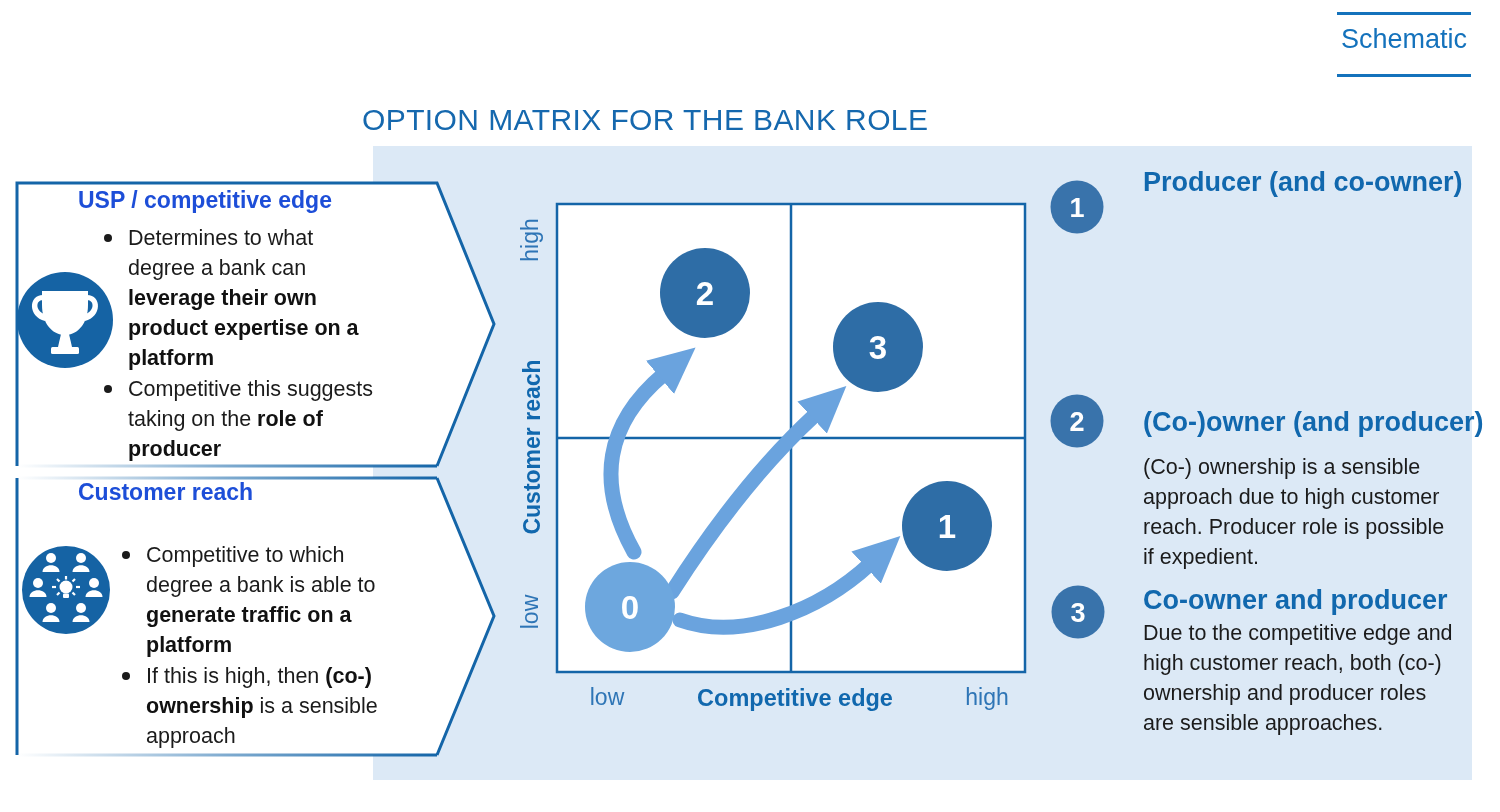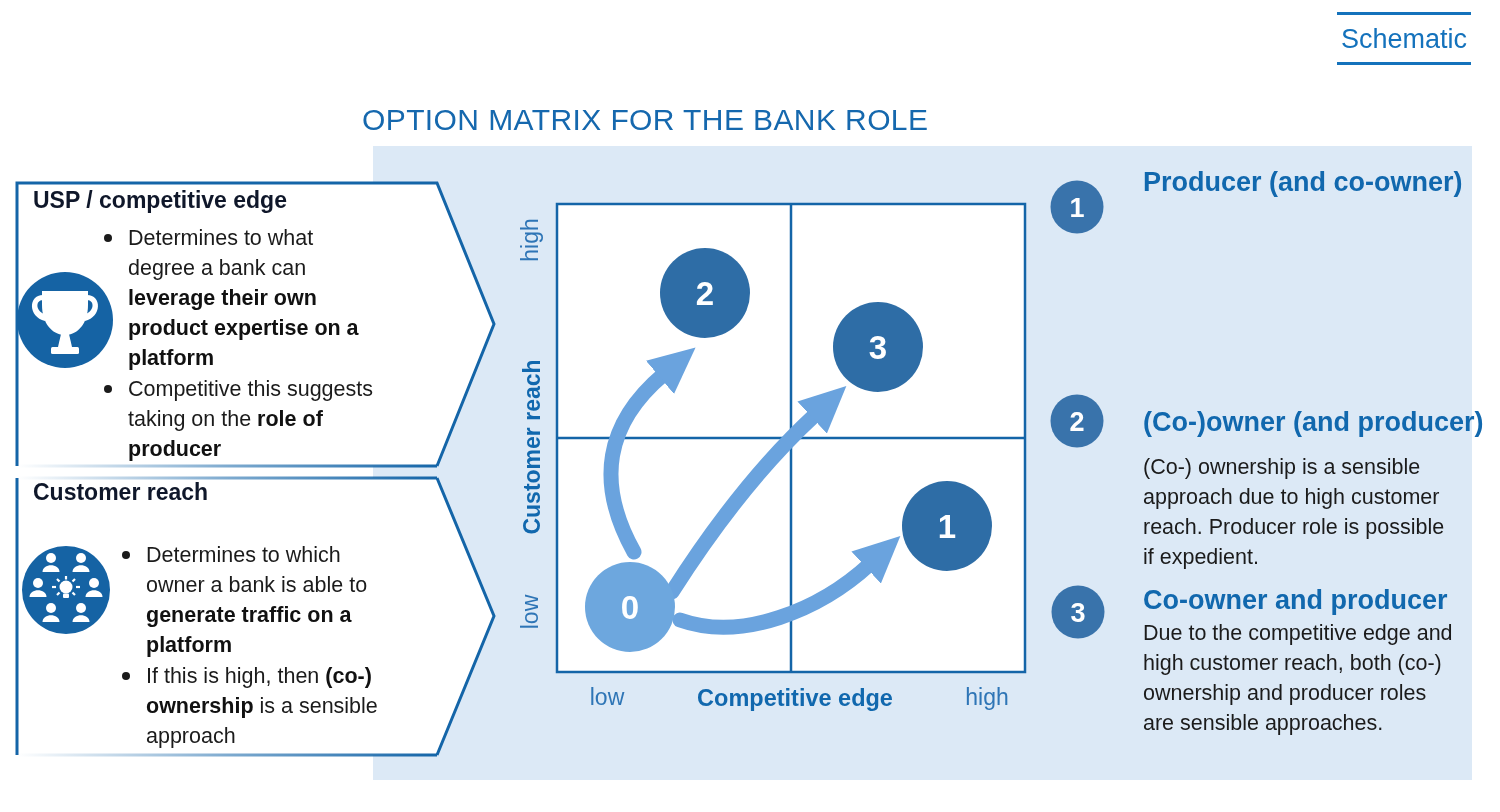--- a/index.html
+++ b/index.html
@@ -2,24 +2,24 @@
 <html><head>
 <meta charset="utf-8">
 <style>
   html,body{margin:0;padding:0;background:#ffffff;}
   .page{position:relative;width:1500px;height:812px;overflow:hidden;
         font-family:"Liberation Sans",sans-serif;background:#ffffff;}
   .panel{position:absolute;left:373px;top:146px;width:1099px;height:634px;background:#dce9f6;}
   .title{position:absolute;left:362px;top:103px;margin:0;font-size:30px;font-weight:400;
          letter-spacing:0.4px;color:#1568ae;white-space:nowrap;}
   .schematic{position:absolute;left:1337px;top:12px;width:134px;text-align:center;
-             color:#1472bc;font-size:27px;padding:9px 0 7px 0;
+             color:#1472bc;font-size:27px;padding:9px 0 19px 0;
              border-top:3px solid #1472bc;border-bottom:3px solid #1472bc;}
   svg.canvas{position:absolute;left:0;top:0;}
-  .co-head{position:absolute;font-size:23px;font-weight:bold;color:#0f172a;white-space:nowrap;}
+  .co-head{position:absolute;font-size:23px;font-weight:bold;color:#1d4ed8;white-space:nowrap;margin-left:45px;}
   .h1{left:33px;top:187px;} .h2{left:33px;top:479px;}
   .bullets{position:absolute;width:284px;}
   .bullets1{left:104px;top:223px;} .bullets2{left:122px;top:540px;}
   .bullet{display:flex;align-items:flex-start;margin:0 0 1px 0;}
   .dot{flex:none;width:8px;height:8px;border-radius:50%;background:#1b1b1b;margin:11px 16px 0 0;}
   .btext{width:254px;font-size:21.5px;line-height:30px;color:#1b1b1b;}
   .btext b{font-weight:bold;color:#111;}
   .note{position:absolute;left:1143px;width:328px;}
   .n1{top:167px;} .n2{top:407px;} .n3{top:585px;}
   .note-head{font-size:27px;font-weight:bold;color:#1168ae;margin:0 0 2px 0;white-space:nowrap;}
@@ -170,21 +170,21 @@
       <div class="bullet">
         <span class="dot"></span>
         <div class="btext"><span>Competitive this suggests taking on the </span><b>role of producer</b></div>
       </div>
     </div>
 
   <div class="co-head h2">Customer reach</div>
   <div class="bullets bullets2">
       <div class="bullet">
         <span class="dot"></span>
-        <div class="btext"><span>Determines to which owner a bank is able to </span><b>generate traffic on a platform</b></div>
+        <div class="btext"><span>Competitive to which degree a bank is able to </span><b>generate traffic on a platform</b></div>
       </div>
       <div class="bullet">
         <span class="dot"></span>
         <div class="btext"><span>If this is high, then </span><b>(co-) ownership</b><span> is a sensible approach</span></div>
       </div>
     </div>
 
   <div class="note n1">
     <div class="note-head">Producer (and co-owner)</div>
   </div>

